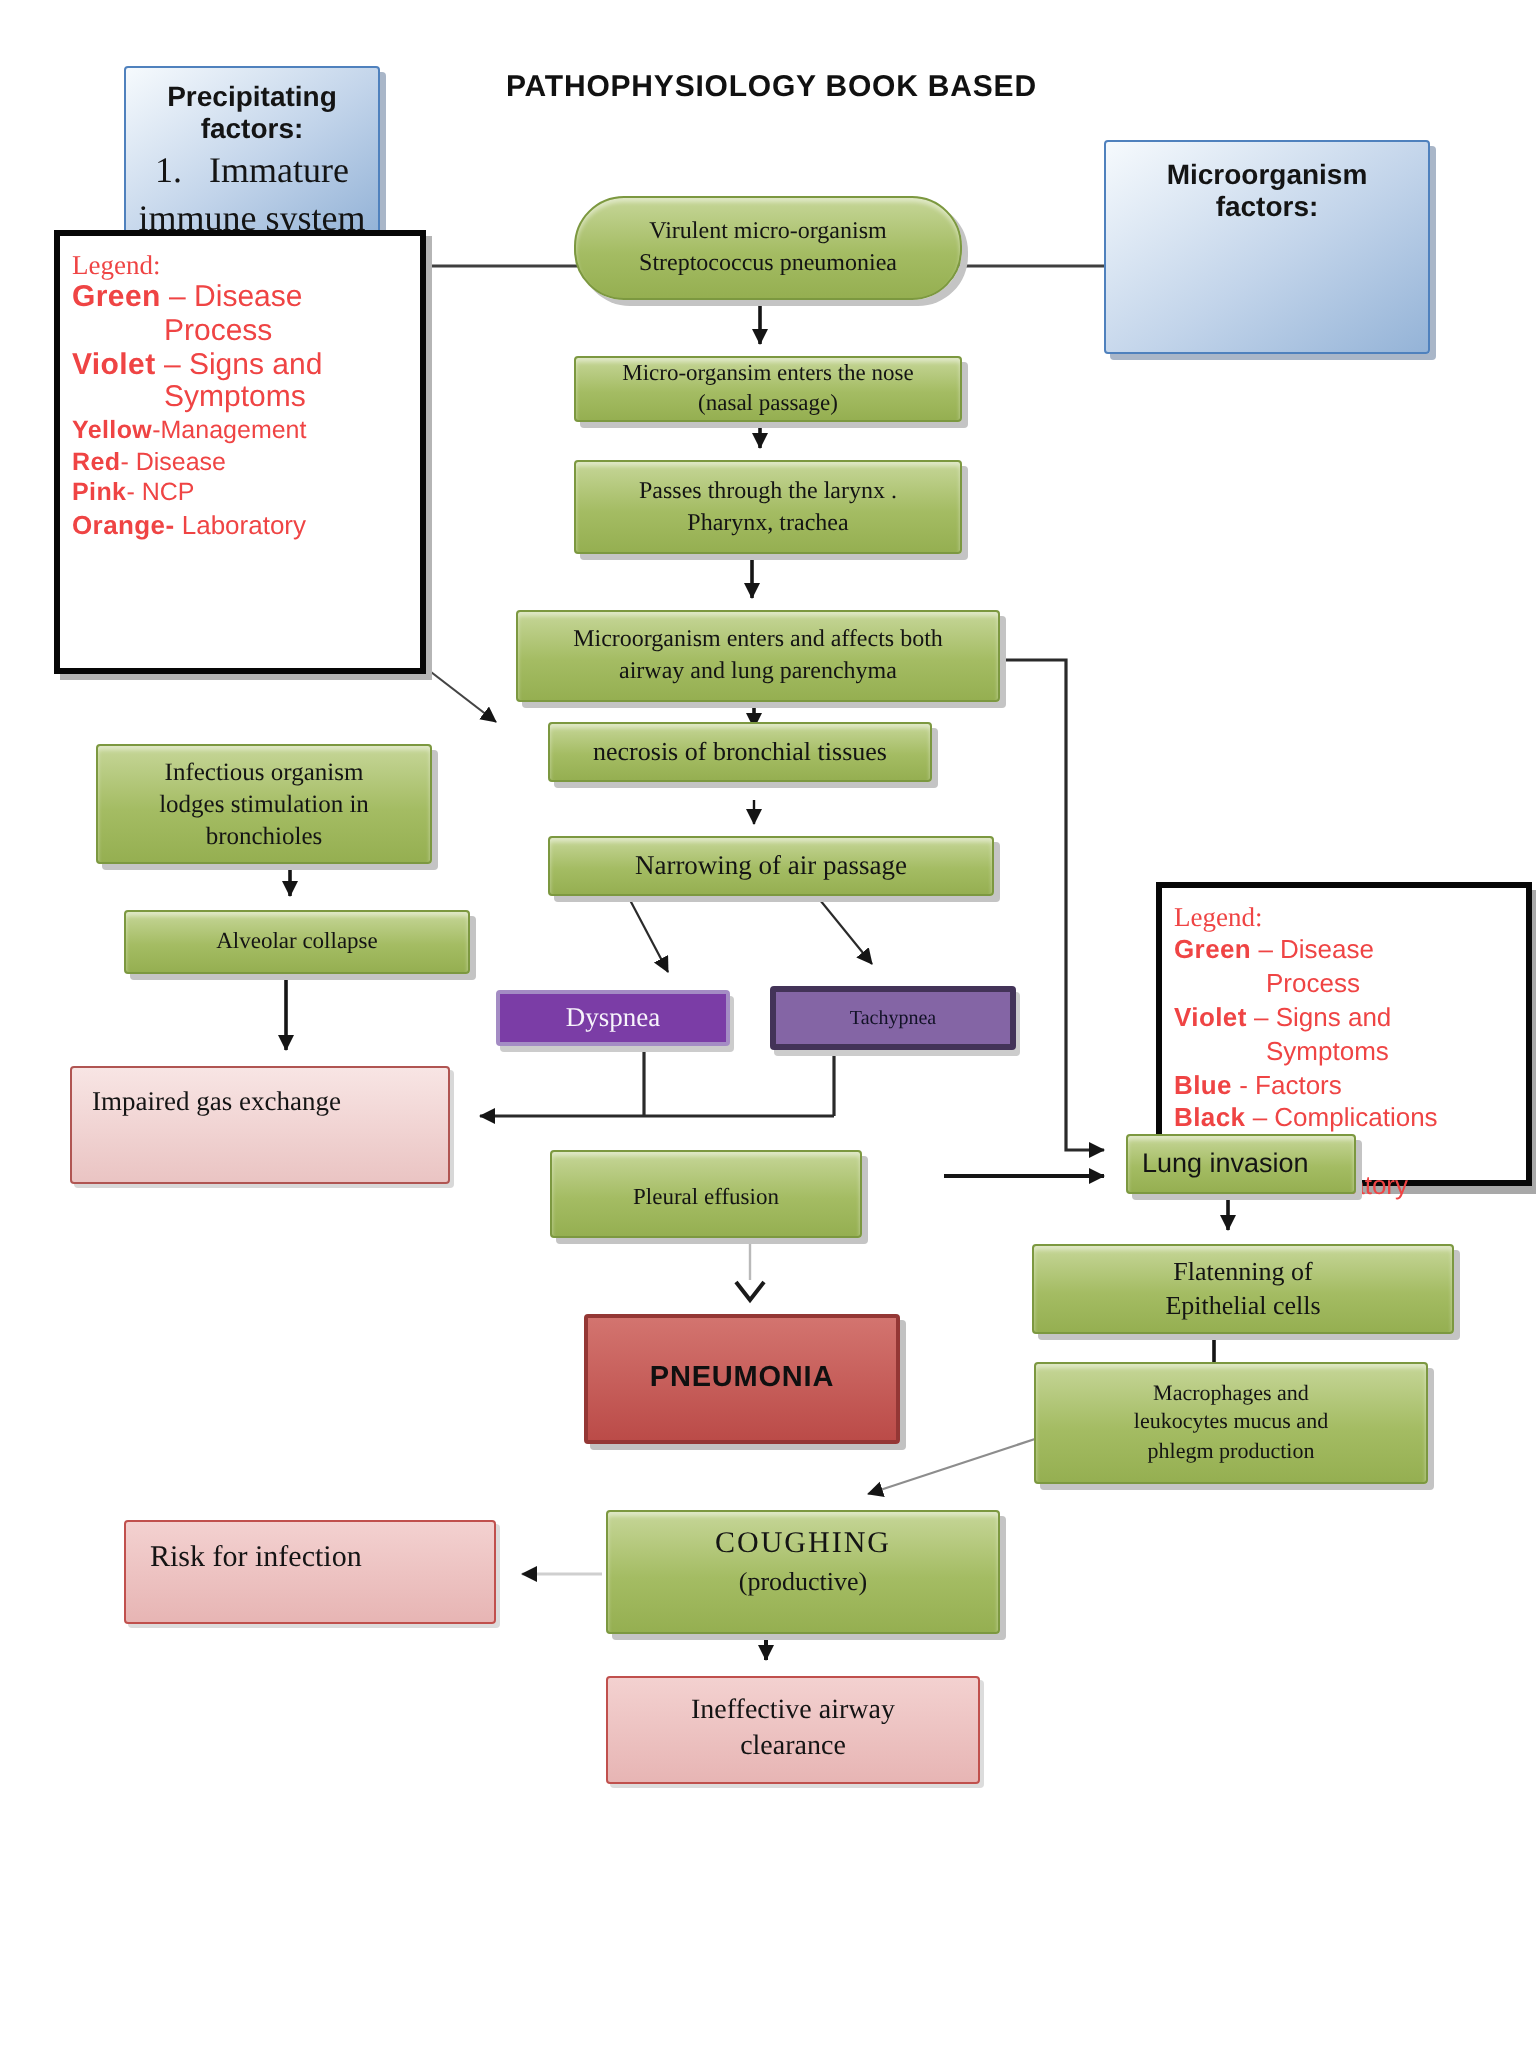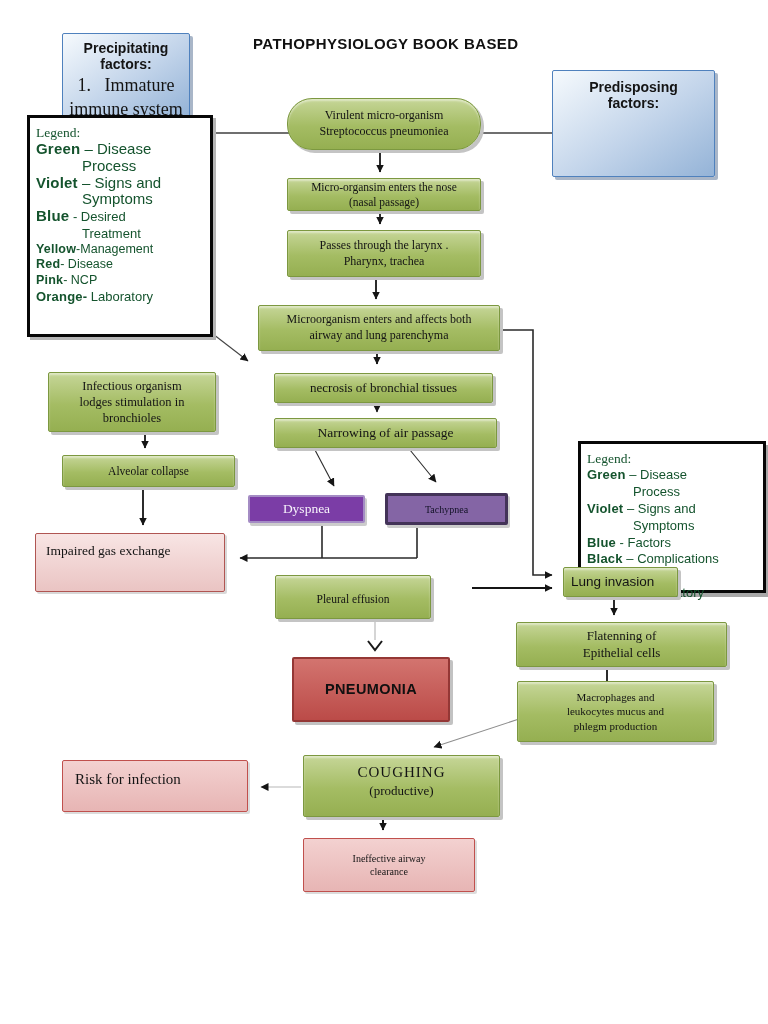--- a/index.html
+++ b/index.html
@@ -51,21 +51,21 @@
   .redBox{
     background:linear-gradient(180deg,#d3746f 0%,#bb4b48 100%);
     border:2px solid #943735;
     box-shadow:3px 3px 0 #c2c2c2;
     font-family:"Liberation Sans",sans-serif;font-weight:bold;font-size:14.5px;
     letter-spacing:.4px;color:#101010;
   }
   
   .legendBox{
     background:#ffffff;border:3px solid #070707;z-index:4;
-    font-family:"Liberation Sans",sans-serif;color:#14532d;
+    font-family:"Liberation Sans",sans-serif;color:#ef4444;
     padding:7px 6px 0 6px;
   }
   .legendBox .lg-title{font-family:"Liberation Serif",serif;font-size:13.5px;}
   .lg-line{padding-left:46px;text-indent:-46px;white-space:pre-line;line-height:1.12;}
   .lg-big{font-size:15px;}
   .lg-small{font-size:12.5px;line-height:1.25;}
   .lg-mid{font-size:13px;line-height:1.3;}
   .lg-line b{letter-spacing:.2px;}
   .shadowL{box-shadow:3px 3px 0 #b5b5b5;}
   .shadowR{box-shadow:4px 4px 0 #a8a8a8;}
@@ -131,32 +131,30 @@
 
 <div class="abs box blue z1" style="left:62px;top:33px;width:128px;height:84px;justify-content:flex-start;padding-top:6px;">
   <div class="info-heading">Precipitating
 factors:</div>
   <div class="info-body">1.&nbsp;&nbsp;&nbsp;Immature
 immune system
 and</div>
 </div>
 
 <div class="abs box blue" style="left:552px;top:70px;width:163px;height:107px;justify-content:flex-start;padding-top:8px;">
-  <div class="info-heading">Predisposing
+  <div class="info-heading">Microorganism
 factors:</div>
 </div>
 
 <div class="abs legendBox shadowL" style="left:27px;top:115px;width:186px;height:222px;">
   <div class="lg-title">Legend:</div>
   <div class="lg-line lg-big"><b>Green</b><span> – Disease
 Process</span></div>
   <div class="lg-line lg-big"><b>Violet</b><span> – Signs and
 Symptoms</span></div>
-  <div class="lg-line lg-big"><b>Blue</b><span style="font-size:13px;"> - Desired
-Treatment</span></div>
   <div class="lg-line lg-small"><b>Yellow</b><span>-Management</span></div>
   <div class="lg-line lg-small"><b>Red</b><span>- Disease</span></div>
   <div class="lg-line lg-small"><b>Pink</b><span>- NCP</span></div>
   <div class="lg-line lg-mid"><b>Orange-</b><span> Laboratory</span></div>
 </div>
 
 <div class="abs legendBox shadowR" style="left:578px;top:441px;width:188px;height:152px;">
   <div class="lg-title">Legend:</div>
   <div class="lg-line lg-mid"><b>Green</b><span> – Disease
 Process</span></div>
@@ -173,21 +171,21 @@
 
 <div class="abs box green" style="left:287px;top:178px;width:194px;height:33px;font-size:11.5px;line-height:1.25;">Micro-organsim enters the nose
 (nasal passage)</div>
 
 <div class="abs box green" style="left:287px;top:230px;width:194px;height:47px;font-size:12px;">Passes through the larynx .
 Pharynx, trachea</div>
 
 <div class="abs box green" style="left:258px;top:305px;width:242px;height:46px;font-size:12px;">Microorganism enters and affects both
 airway and lung parenchyma</div>
 
-<div class="abs box green" style="left:274px;top:373px;width:219px;height:30px;font-size:13px;">necrosis of bronchial tissues</div>
+<div class="abs box green" style="left:274px;top:361px;width:192px;height:30px;font-size:13px;">necrosis of bronchial tissues</div>
 
 <div class="abs box green" style="left:274px;top:418px;width:223px;height:30px;font-size:13.5px;">Narrowing of air passage</div>
 
 <div class="abs box purpleDark" style="left:248px;top:495px;width:117px;height:28px;font-size:13.5px;">Dyspnea</div>
 
 <div class="abs box purpleLight" style="left:385px;top:493px;width:123px;height:32px;font-size:10px;">Tachypnea</div>
 
 <div class="abs box green" style="left:48px;top:372px;width:168px;height:60px;font-size:12.5px;">Infectious organism
 lodges stimulation in
 bronchioles</div>
@@ -209,14 +207,14 @@
 
 <div class="abs box redBox" style="left:292px;top:657px;width:158px;height:65px;">PNEUMONIA</div>
 
 <div class="abs box green" style="left:303px;top:755px;width:197px;height:62px;justify-content:flex-start;padding-top:7px;">
   <span style="font-size:15px;letter-spacing:1px;">COUGHING</span>
   <span style="font-size:13px;">(productive)</span>
 </div>
 
 <div class="abs box pinkB" style="left:62px;top:760px;width:186px;height:52px;justify-content:flex-start;align-items:flex-start;text-align:left;padding:9px 0 0 12px;font-size:15px;">Risk for infection</div>
 
-<div class="abs box pinkB" style="left:303px;top:838px;width:172px;height:54px;font-size:10px;">Ineffective airway
+<div class="abs box pinkB" style="left:303px;top:838px;width:187px;height:54px;font-size:14px;">Ineffective airway
 clearance</div>
 
 </body></html>

